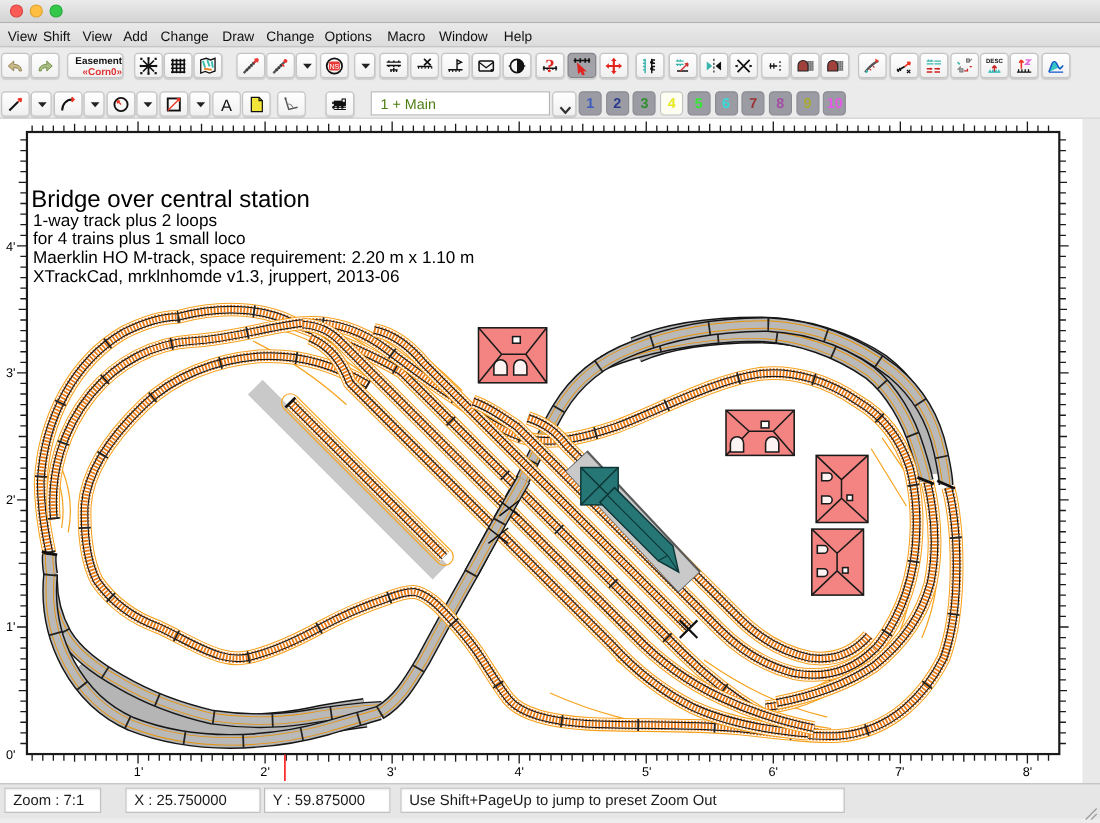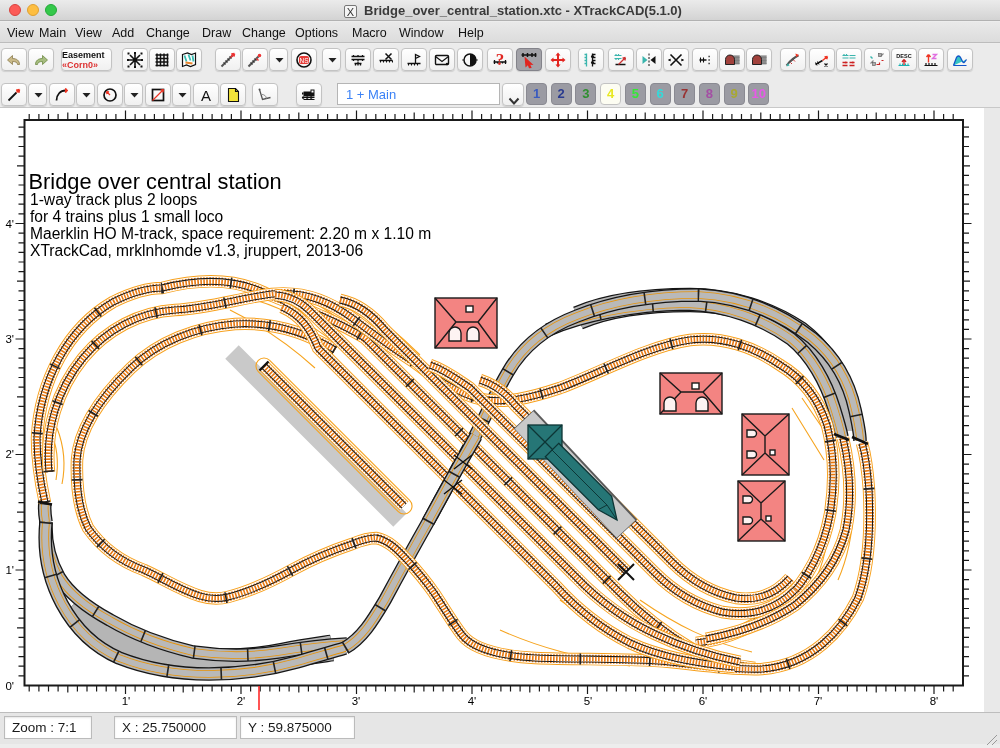--- a/index.html
+++ b/index.html
@@ -19,25 +19,24 @@
 #canvas{position:absolute;left:0;top:108px;width:1000px;height:604px;background:#fff}
 #graycol{position:absolute;left:984px;top:108px;width:16px;height:604px;background:#e9e9e9}
 #statusbar{position:absolute;left:0;top:712px;width:1000px;height:32px;background:#e6e6e6;border-top:1px solid #bdbdbd}
 .sfield{position:absolute;top:3px;height:23px;background:#fff;border:1px solid #bbb;box-shadow:inset 0 1px 2px rgba(0,0,0,0.1);font-size:13.5px;color:#1a1a1a;padding:3px 0 0 7px}
 #grip{position:absolute;right:2px;top:734px;width:12px;height:12px}
 </style></head><body>
 <div id="titlebar">
  <div class="tl" style="left:9px;background:#fc5b57;border:1px solid #d8433e"></div>
  <div class="tl" style="left:27px;background:#fdbe41;border:1px solid #dfa032"></div>
  <div class="tl" style="left:45px;background:#34c84a;border:1px solid #24a939"></div>
- <div id="title"><span id="ticon">X</span>Bridge_over_central_station.xtc - XTrackCAD(5.1.0)</div>
 </div>
 <div id="menubar">
  <span style="left:7px">View</span>
-    <span style="left:39px">Main</span>
+    <span style="left:39px">Shift</span>
     <span style="left:75px">View</span>
  <span style="left:112px">Add</span>
     <span style="left:146px">Change</span>
     <span style="left:202px">Draw</span>
  <span style="left:242px">Change</span>
     <span style="left:295px">Options</span>
     <span style="left:352px">Macro</span>
  <span style="left:399px">Window</span>
     <span style="left:458px">Help</span>
 </div>
@@ -45,21 +44,21 @@
     <div class="btn" style="left:1px;top:4px;width:26px">
       <svg width="17" height="17" viewBox="0 0 17 17">
         <path d="M14,13 C14,9 11,7 7,7 L7,4 L2,8.5 L7,13 L7,10 C10,10 12,11 12,13 Z" fill="#c9b988" stroke="#8a7b4d" stroke-width="0.8"></path>
       </svg>
     </div>
     <div class="btn" style="left:28px;top:4px;width:26px">
       <svg width="17" height="17" viewBox="0 0 17 17">
         <path d="M3,13 C3,9 6,7 10,7 L10,4 L15,8.5 L10,13 L10,10 C7,10 5,11 5,13 Z" fill="#a6bc7f" stroke="#6d8a44" stroke-width="0.8"></path>
       </svg>
     </div>
-    <div class="btn" style="left:61px;top:4px;width:51px;text-align:left">
+    <div class="btn" style="left:61px;top:4px;width:51px;text-align:right">
       <div style="font-size:9px;font-weight:bold;color:#111;margin-top:1px">Easement</div>
       <div style="font-size:9px;font-weight:bold;color:#d33;letter-spacing:0">«Corn0»</div>
     </div>
     <div class="btn" style="left:122px;top:4px;width:26px">
       <svg width="17" height="17" viewBox="0 0 17 17">
         <path d="M8.5,2 L8.5,15 M2,8.5 L15,8.5 M3.5,3.5 L13.5,13.5 M3.5,13.5 L13.5,3.5" stroke="#111" stroke-width="1.6"></path>
         <g fill="#111">
           <rect x="1" y="1" width="2" height="2"></rect>
           <rect x="14" y="1" width="2" height="2"></rect>
           <rect x="1" y="14" width="2" height="2"></rect>
@@ -338,21 +337,21 @@
     <div class="btn" style="left:296px;top:6px;width:26px">
       <svg width="17" height="17" viewBox="0 0 17 17">
         <path d="M3,11 h11 M3,13 h11" stroke="#111" stroke-width="1"></path>
         <path d="M4,11 a1.3,1.3 0 1 0 0,0.01 M8,11 a1.3,1.3 0 1 0 0,0.01 M12,11 a1.3,1.3 0 1 0 0,0.01" fill="#111"></path>
         <rect x="3" y="5" width="8" height="5" fill="#111"></rect>
         <rect x="10" y="3" width="4" height="7" fill="#111"></rect>
         <rect x="11" y="4" width="2" height="2" fill="#fff"></rect>
         <path d="M3,7 h-1.5" stroke="#111" stroke-width="2"></path>
       </svg>
     </div>
-    <div style="position:absolute;left:337px;top:6px;width:163px;height:22px;background:#fff;border:1px solid #b5b5b5;font-size:13px;color:#3b82f6;padding:3px 0 0 8px">1 + Main</div>
+    <div style="position:absolute;left:337px;top:6px;width:163px;height:22px;background:#fff;border:1px solid #b5b5b5;font-size:13px;color:#4d7c0f;padding:3px 0 0 8px">1 + Main</div>
     <div class="btn" style="left:502px;top:6px;width:22px">
       <div style="margin:7px 0 0 5px"><svg width="12" height="8" viewBox="0 0 12 8">
           <path d="M1.5,1.5 L6,6.5 L10.5,1.5" stroke="#333" stroke-width="2" fill="none"></path>
         </svg></div>
     </div>
     <div class="num" style="left:526px;top:6px;background:#9b9ba3;border-color:#8a8a92;color:#3a5bbf">1</div>
     <div class="num" style="left:550.7px;top:6px;background:#9b9ba3;border-color:#8a8a92;color:#2a3b8f">2</div>
     <div class="num" style="left:575.4000000000001px;top:6px;background:#9b9ba3;border-color:#8a8a92;color:#2f8f2f">3</div>
     <div class="num" style="left:600.1000000000001px;top:6px;background:#fdfdf2;border-color:#c3c3c3;color:#e8e820">4</div>
     <div class="num" style="left:624.8000000000002px;top:6px;background:#9b9ba3;border-color:#8a8a92;color:#35e835">5</div>
@@ -520,15 +519,16 @@
         <text x="30" y="222" font-size="15.6">for 4 trains plus 1 small loco</text>
         <text x="30" y="239" font-size="15.6">Maerklin HO M-track, space requirement: 2.20 m x 1.10 m</text>
         <text x="30" y="256" font-size="15.6">XTrackCad, mrklnhomde v1.3, jruppert, 2013-06</text>
       </g>
     </svg></div>
 <div id="graycol"></div>
 <div id="statusbar">
  <div class="sfield" style="left:4px;width:88px">Zoom : 7:1</div>
  <div class="sfield" style="left:114px;width:123px">X : 25.750000</div>
  <div class="sfield" style="left:240px;width:115px">Y : 59.875000</div>
+ <div class="sfield" style="left:364px;width:404px">Use Shift+PageUp to jump to preset Zoom Out</div>
 </div>
 <svg id="grip" viewBox="0 0 12 12">
     <path d="M11,1 L1,11 M11,6 L6,11" stroke="#999" stroke-width="1" fill="none"></path>
   </svg>
 </body></html>

